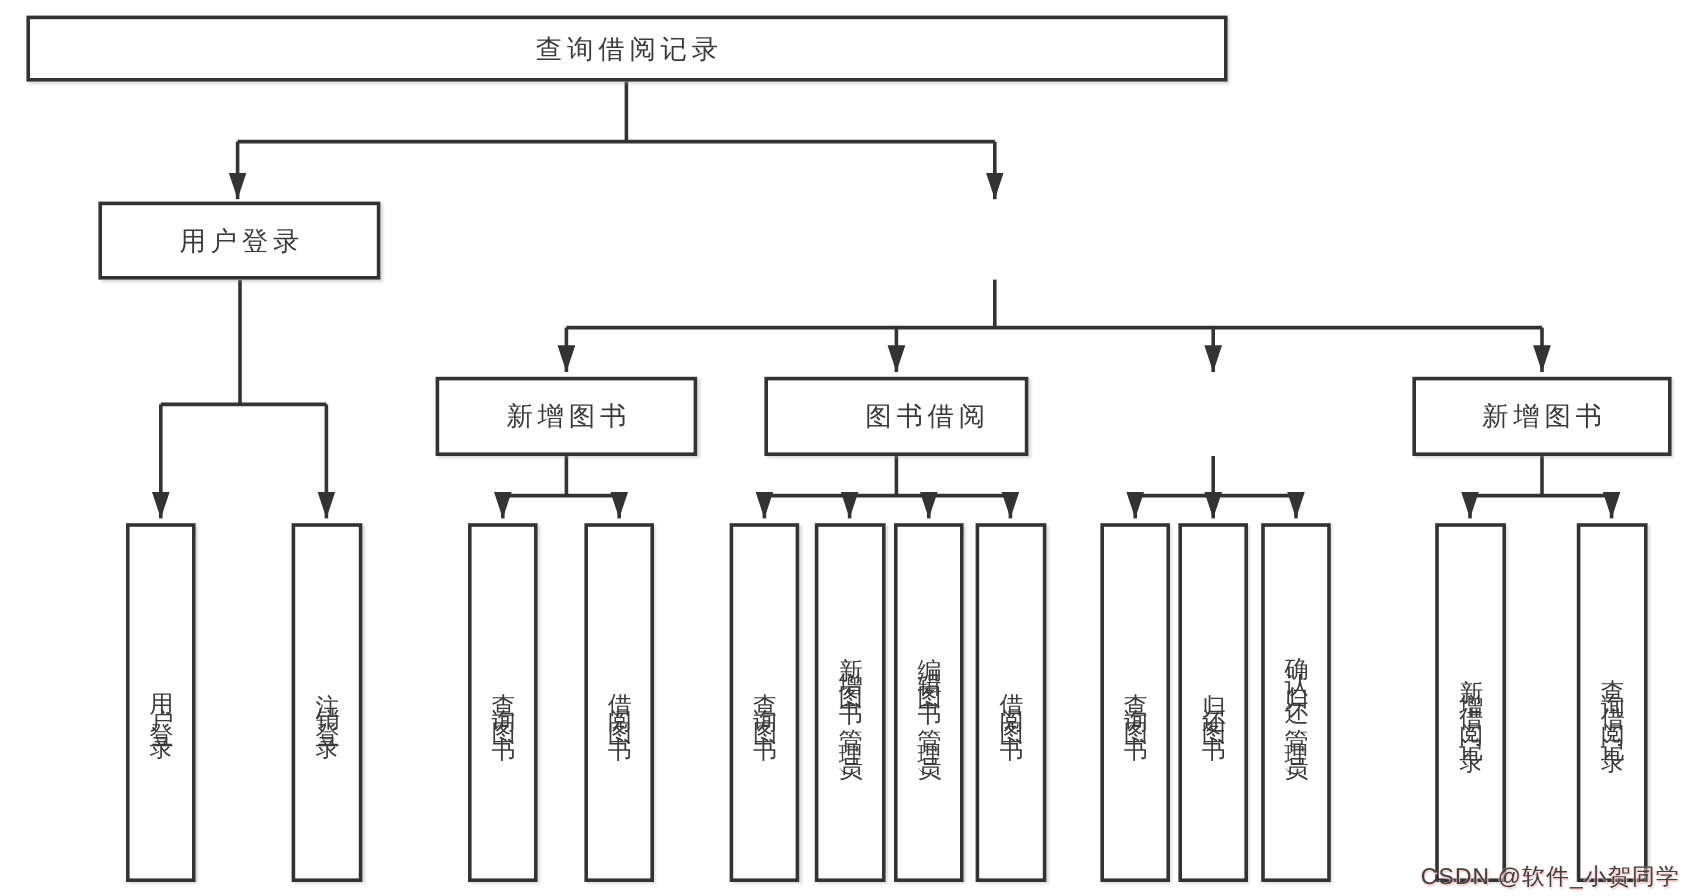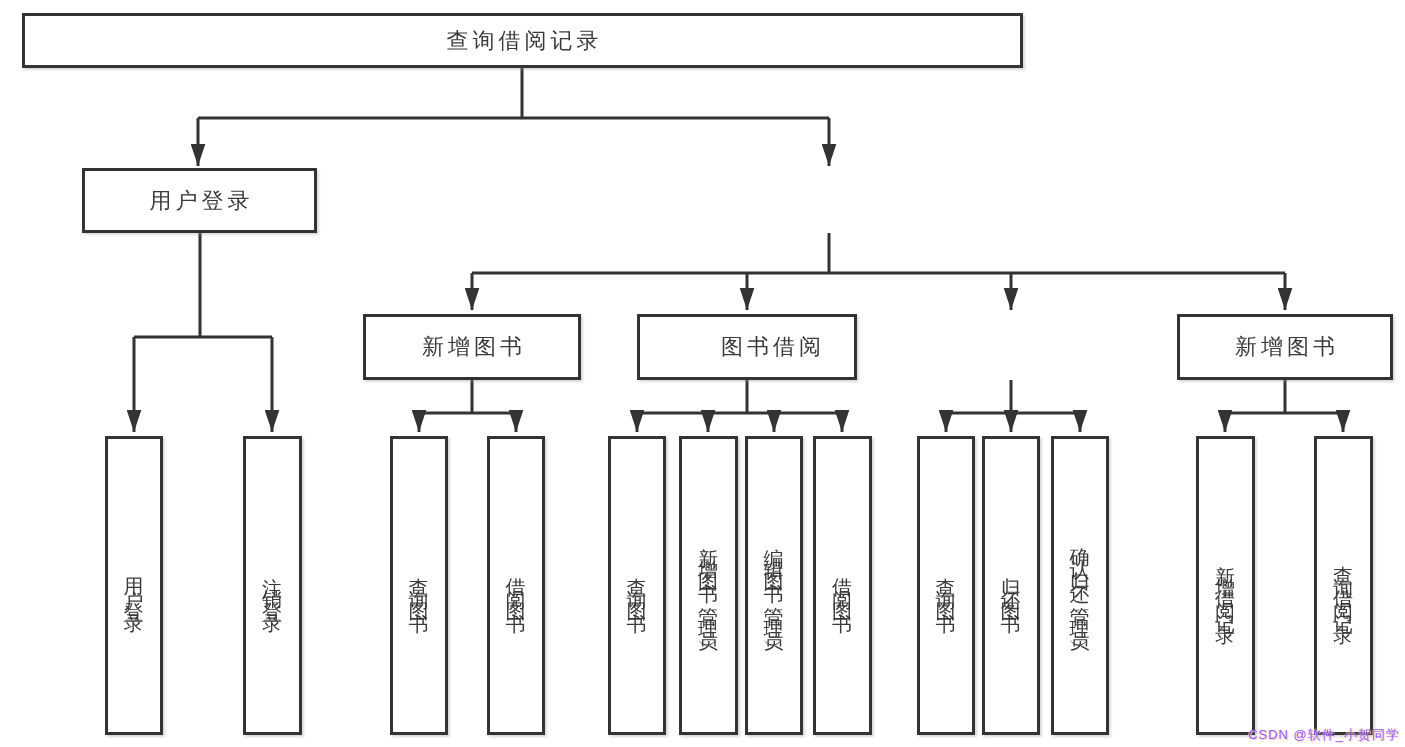--- a/index.html
+++ b/index.html
@@ -34,23 +34,23 @@
     text-orientation: mixed;
     font-size: 20px;
     line-height: 1;
     letter-spacing: 12px;
     white-space: nowrap;
   }
   .watermark {
     position: absolute;
     right: 5px;
     bottom: 3px;
-    font-size: 13px;
+    font-size: 19px;
     letter-spacing: 1px;
-    color: #8b5cf6;
+    color: #404040;
     text-shadow: 1px 1px 1px #ffc9c9, -1px 0 0 rgba(255,200,200,0.55);
     white-space: nowrap;
     margin-top: 12px;
   }
 </style>
 </head>
 <body>
 
 <div class="canvas">
 

